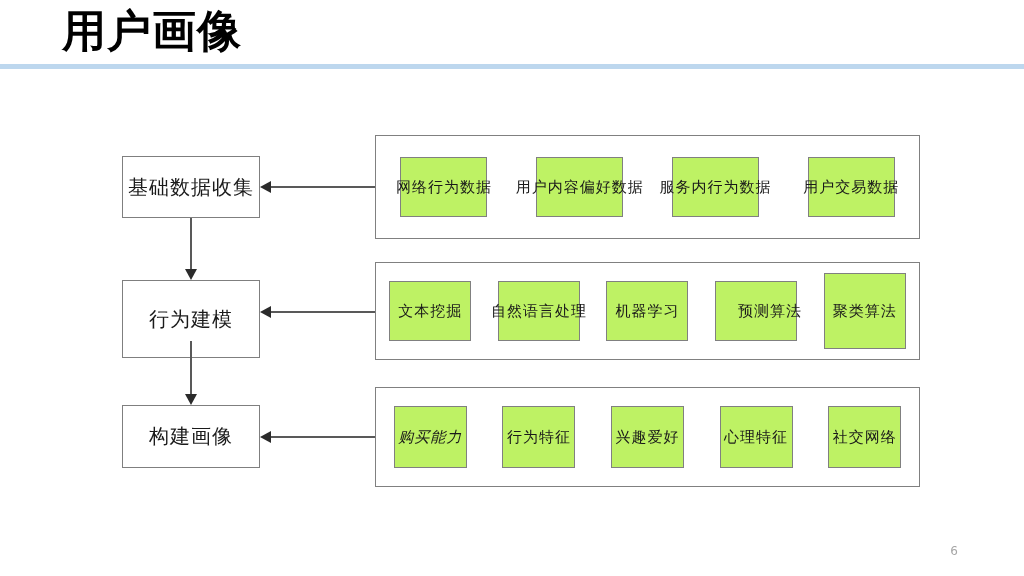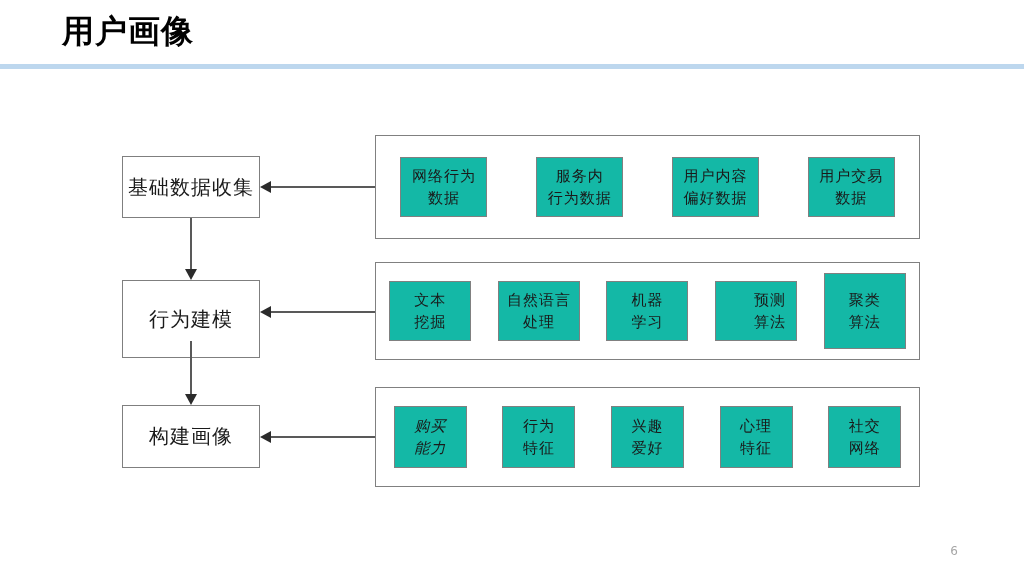--- a/index.html
+++ b/index.html
@@ -13,21 +13,21 @@
     font-family: "DejaVu Sans", "Liberation Sans", sans-serif;
     overflow: hidden;
     position: relative;
   }
 
   
   #slide-title {
     position: absolute;
     left: 62px;
     top: 8px;
-    font-size: 32px;
+    font-size: 44px;
     font-weight: bold;
     color: #000000;
     letter-spacing: 1px;
     line-height: 46px;
     white-space: nowrap;
   }
   #title-rule {
     position: absolute;
     left: 0;
     top: 64px;
@@ -72,24 +72,24 @@
     align-items: center;
   }
   .group-items {
     display: flex;
     align-items: center;
     width: 100%;
     justify-content: space-around;
   }
   .item-box {
     border: 1.6px solid #808080;
-    background: #14b8a6;
+    background: #bef264;
     box-sizing: border-box;
     display: flex;
-    flex-direction: column;
+    flex-direction: row;
     align-items: center;
     justify-content: center;
     text-align: center;
   }
   .item-line {
     font-size: 15px;
     color: #1a1a1a;
     line-height: 22px;
     letter-spacing: 1px;
     white-space: nowrap;
@@ -167,27 +167,27 @@
 
   <div class="group-panel" style="left:375px; top:135px; width:545px; height:104px;">
     <div class="group-items">
 
       <div class="item-box" style="width:87px; height:60px;">
         <span class="item-line">网络行为</span>
         <span class="item-line">数据</span>
       </div>
 
       <div class="item-box" style="width:87px; height:60px;">
+        <span class="item-line">用户内容</span>
+        <span class="item-line">偏好数据</span>
+      </div>
+
+      <div class="item-box" style="width:87px; height:60px;">
         <span class="item-line">服务内</span>
         <span class="item-line">行为数据</span>
-      </div>
-
-      <div class="item-box" style="width:87px; height:60px;">
-        <span class="item-line">用户内容</span>
-        <span class="item-line">偏好数据</span>
       </div>
 
       <div class="item-box" style="width:87px; height:60px;">
         <span class="item-line">用户交易</span>
         <span class="item-line">数据</span>
       </div>
 
     </div>
   </div>
 

